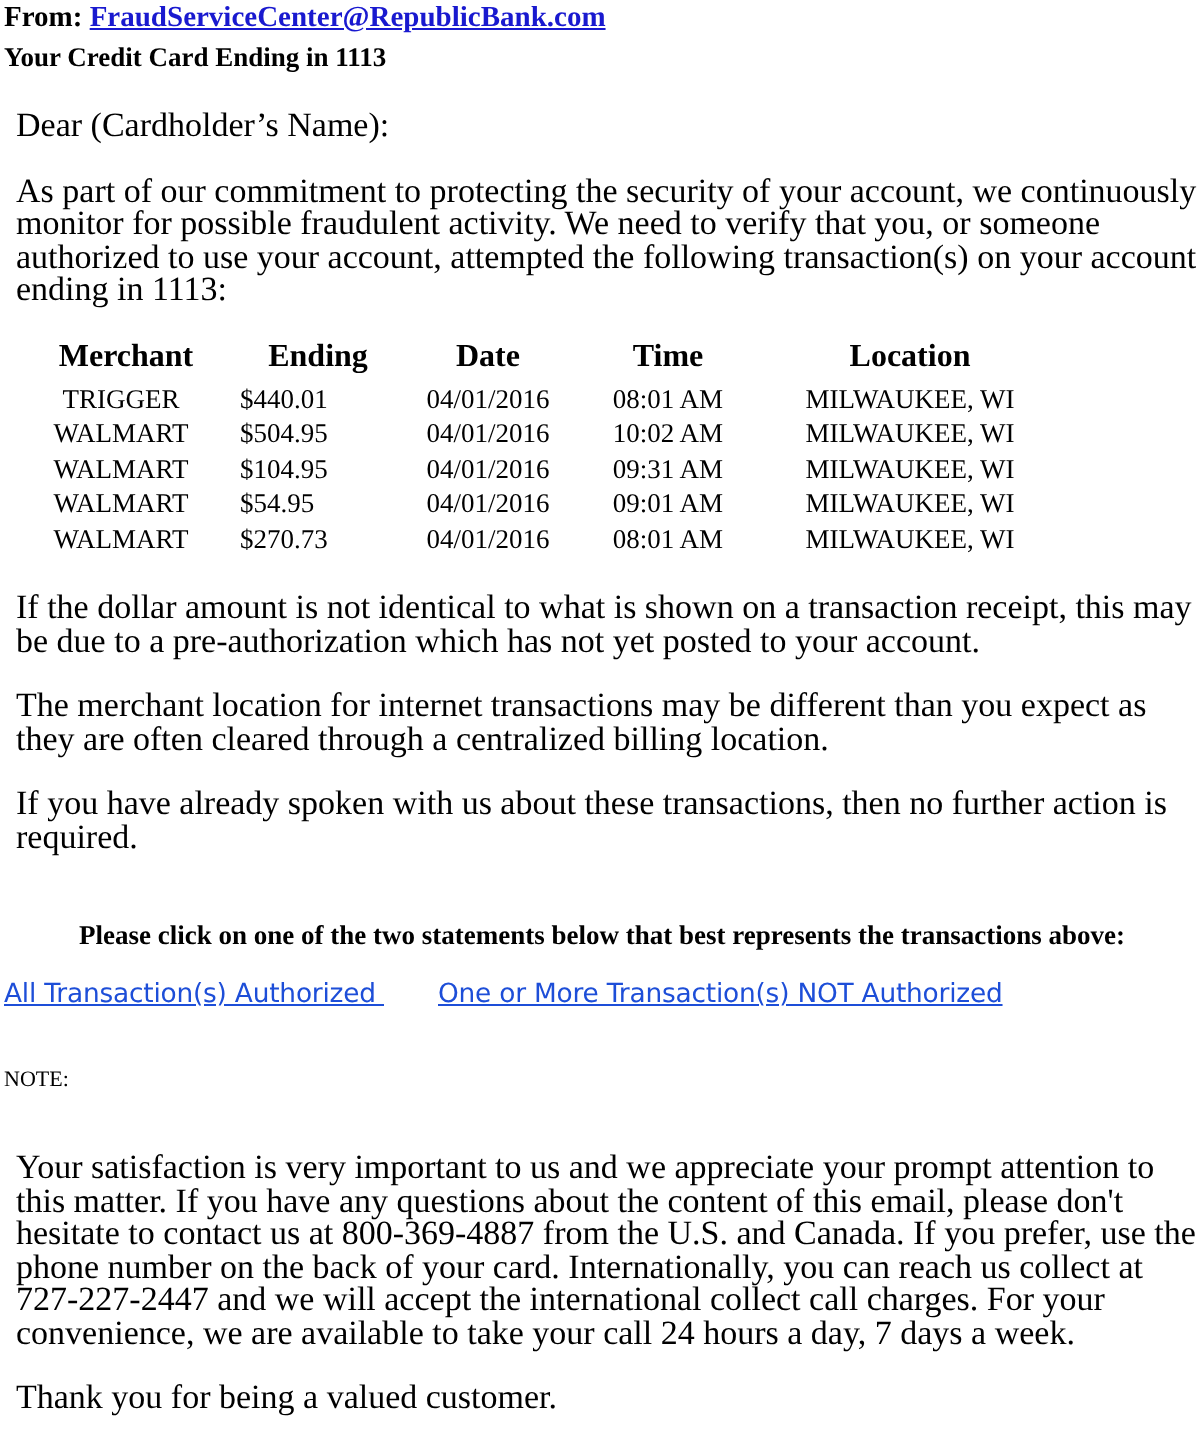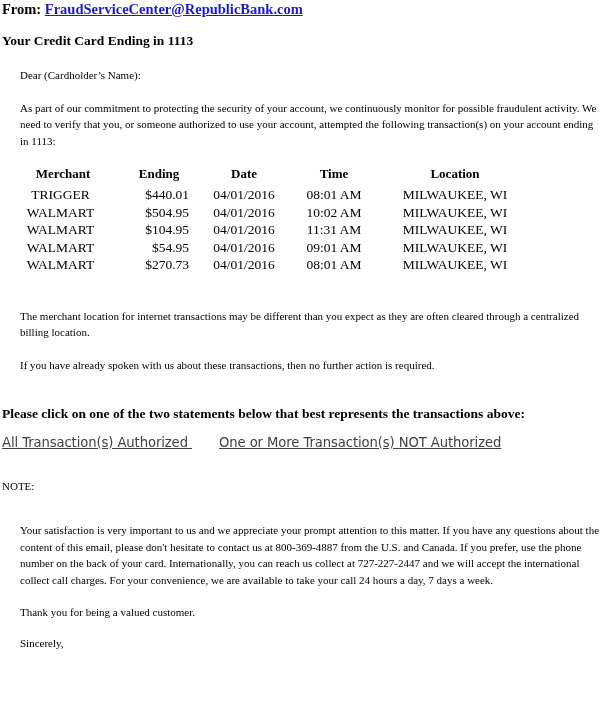--- a/index.html
+++ b/index.html
@@ -42,86 +42,87 @@
   .subject {
     font-weight: bold;
     font-size: 14.5px;
     line-height: 19px;
     padding-left: 2px;
   }
   .card-head {
     font-weight: bold;
     font-size: 13.5px;
     padding-left: 2px;
-    margin-top: 14px;
+    margin-top: 2px;
   }
 
   
   p.body-par {
     margin: 0;
-    padding-left: 20px;
+    padding-left: 8px;
     line-height: 16.5px;
-    font-size: 11px;
+    font-size: 17px;
   }
   .sp-14 { height: 14px; }
   .sp-16 { height: 16px; }
   .sp-18 { height: 18px; }
 
   
   table.txn {
     border-collapse: collapse;
     margin: 0;
     margin-top: 16px;
     table-layout: fixed;
   }
   table.txn th {
     font-weight: bold;
-    font-size: 13px;
+    font-size: 16px;
     text-align: center;
     padding: 0 0 4px 0;
     line-height: 17px;
   }
   table.txn td {
     font-size: 13.5px;
     line-height: 17.5px;
     padding: 0;
     text-align: center;
     white-space: nowrap;
   }
   .col-merchant { width: 108px; }
   .col-amount   { width: 80px; }
   .col-date     { width: 88px; }
   .col-time     { width: 92px; }
   .col-location { width: 150px; }
   table.txn td.c-merchant { text-align: center; padding-right: 11px; }
-  table.txn td.c-amount   { text-align: right; padding-right: 11px; }
+  table.txn td.c-amount   { text-align: left; padding-right: 11px; }
   table.txn th.h-merchant { padding-right: 6px; }
   table.txn th.h-amount   { padding-right: 2px; }
   .txn-indent { padding-left: 12px; }
 
   
   .links-row {
     margin-top: 13px;
     padding-left: 2px;
     white-space: nowrap;
   }
   a.choice-link {
     font-family: "DejaVu Sans", "Liberation Sans", sans-serif;
     font-size: 13.2px;
-    color: #404040;
+    color: #1d4ed8;
     text-decoration: underline;
     letter-spacing: -0.1px;
   }
   .link-gap { display: inline-block; width: 27px; }
 
   .bold-par {
     font-weight: bold;
     font-size: 13.5px;
     padding-left: 2px;
     line-height: 17px;
+    text-align: center;
   }
 
   .note-label {
     padding-left: 2px;
     font-size: 11px;
     line-height: 17px;
   }
 </style>
 </head>
 <body>
@@ -172,21 +173,21 @@
           <td class="c-merchant">WALMART</td>
           <td class="c-amount">$504.95</td>
           <td>04/01/2016</td>
           <td>10:02 AM</td>
           <td>MILWAUKEE, WI</td>
         </tr>
         <tr>
           <td class="c-merchant">WALMART</td>
           <td class="c-amount">$104.95</td>
           <td>04/01/2016</td>
-          <td>11:31 AM</td>
+          <td>09:31 AM</td>
           <td>MILWAUKEE, WI</td>
         </tr>
         <tr>
           <td class="c-merchant">WALMART</td>
           <td class="c-amount">$54.95</td>
           <td>04/01/2016</td>
           <td>09:01 AM</td>
           <td>MILWAUKEE, WI</td>
         </tr>
         <tr>
@@ -194,20 +195,21 @@
           <td class="c-amount">$270.73</td>
           <td>04/01/2016</td>
           <td>08:01 AM</td>
           <td>MILWAUKEE, WI</td>
         </tr>
       </tbody>
     </table>
   </div>
 
   <div class="sp-18"></div>
+  <p class="body-par">If the dollar amount is not identical to what is shown on a transaction receipt, this may be due to a pre-authorization which has not yet posted to your account.</p>
 
   <div class="sp-16"></div>
   <p class="body-par">The merchant location for internet transactions may be different than you expect as they are often cleared through a centralized billing location.</p>
 
   <div class="sp-16"></div>
   <p class="body-par">If you have already spoken with us about these transactions, then no further action is required.</p>
 
   <div class="sp-18"></div>
   <p class="bold-par">Please click on one of the two statements below that best represents the transactions above:</p>
 

